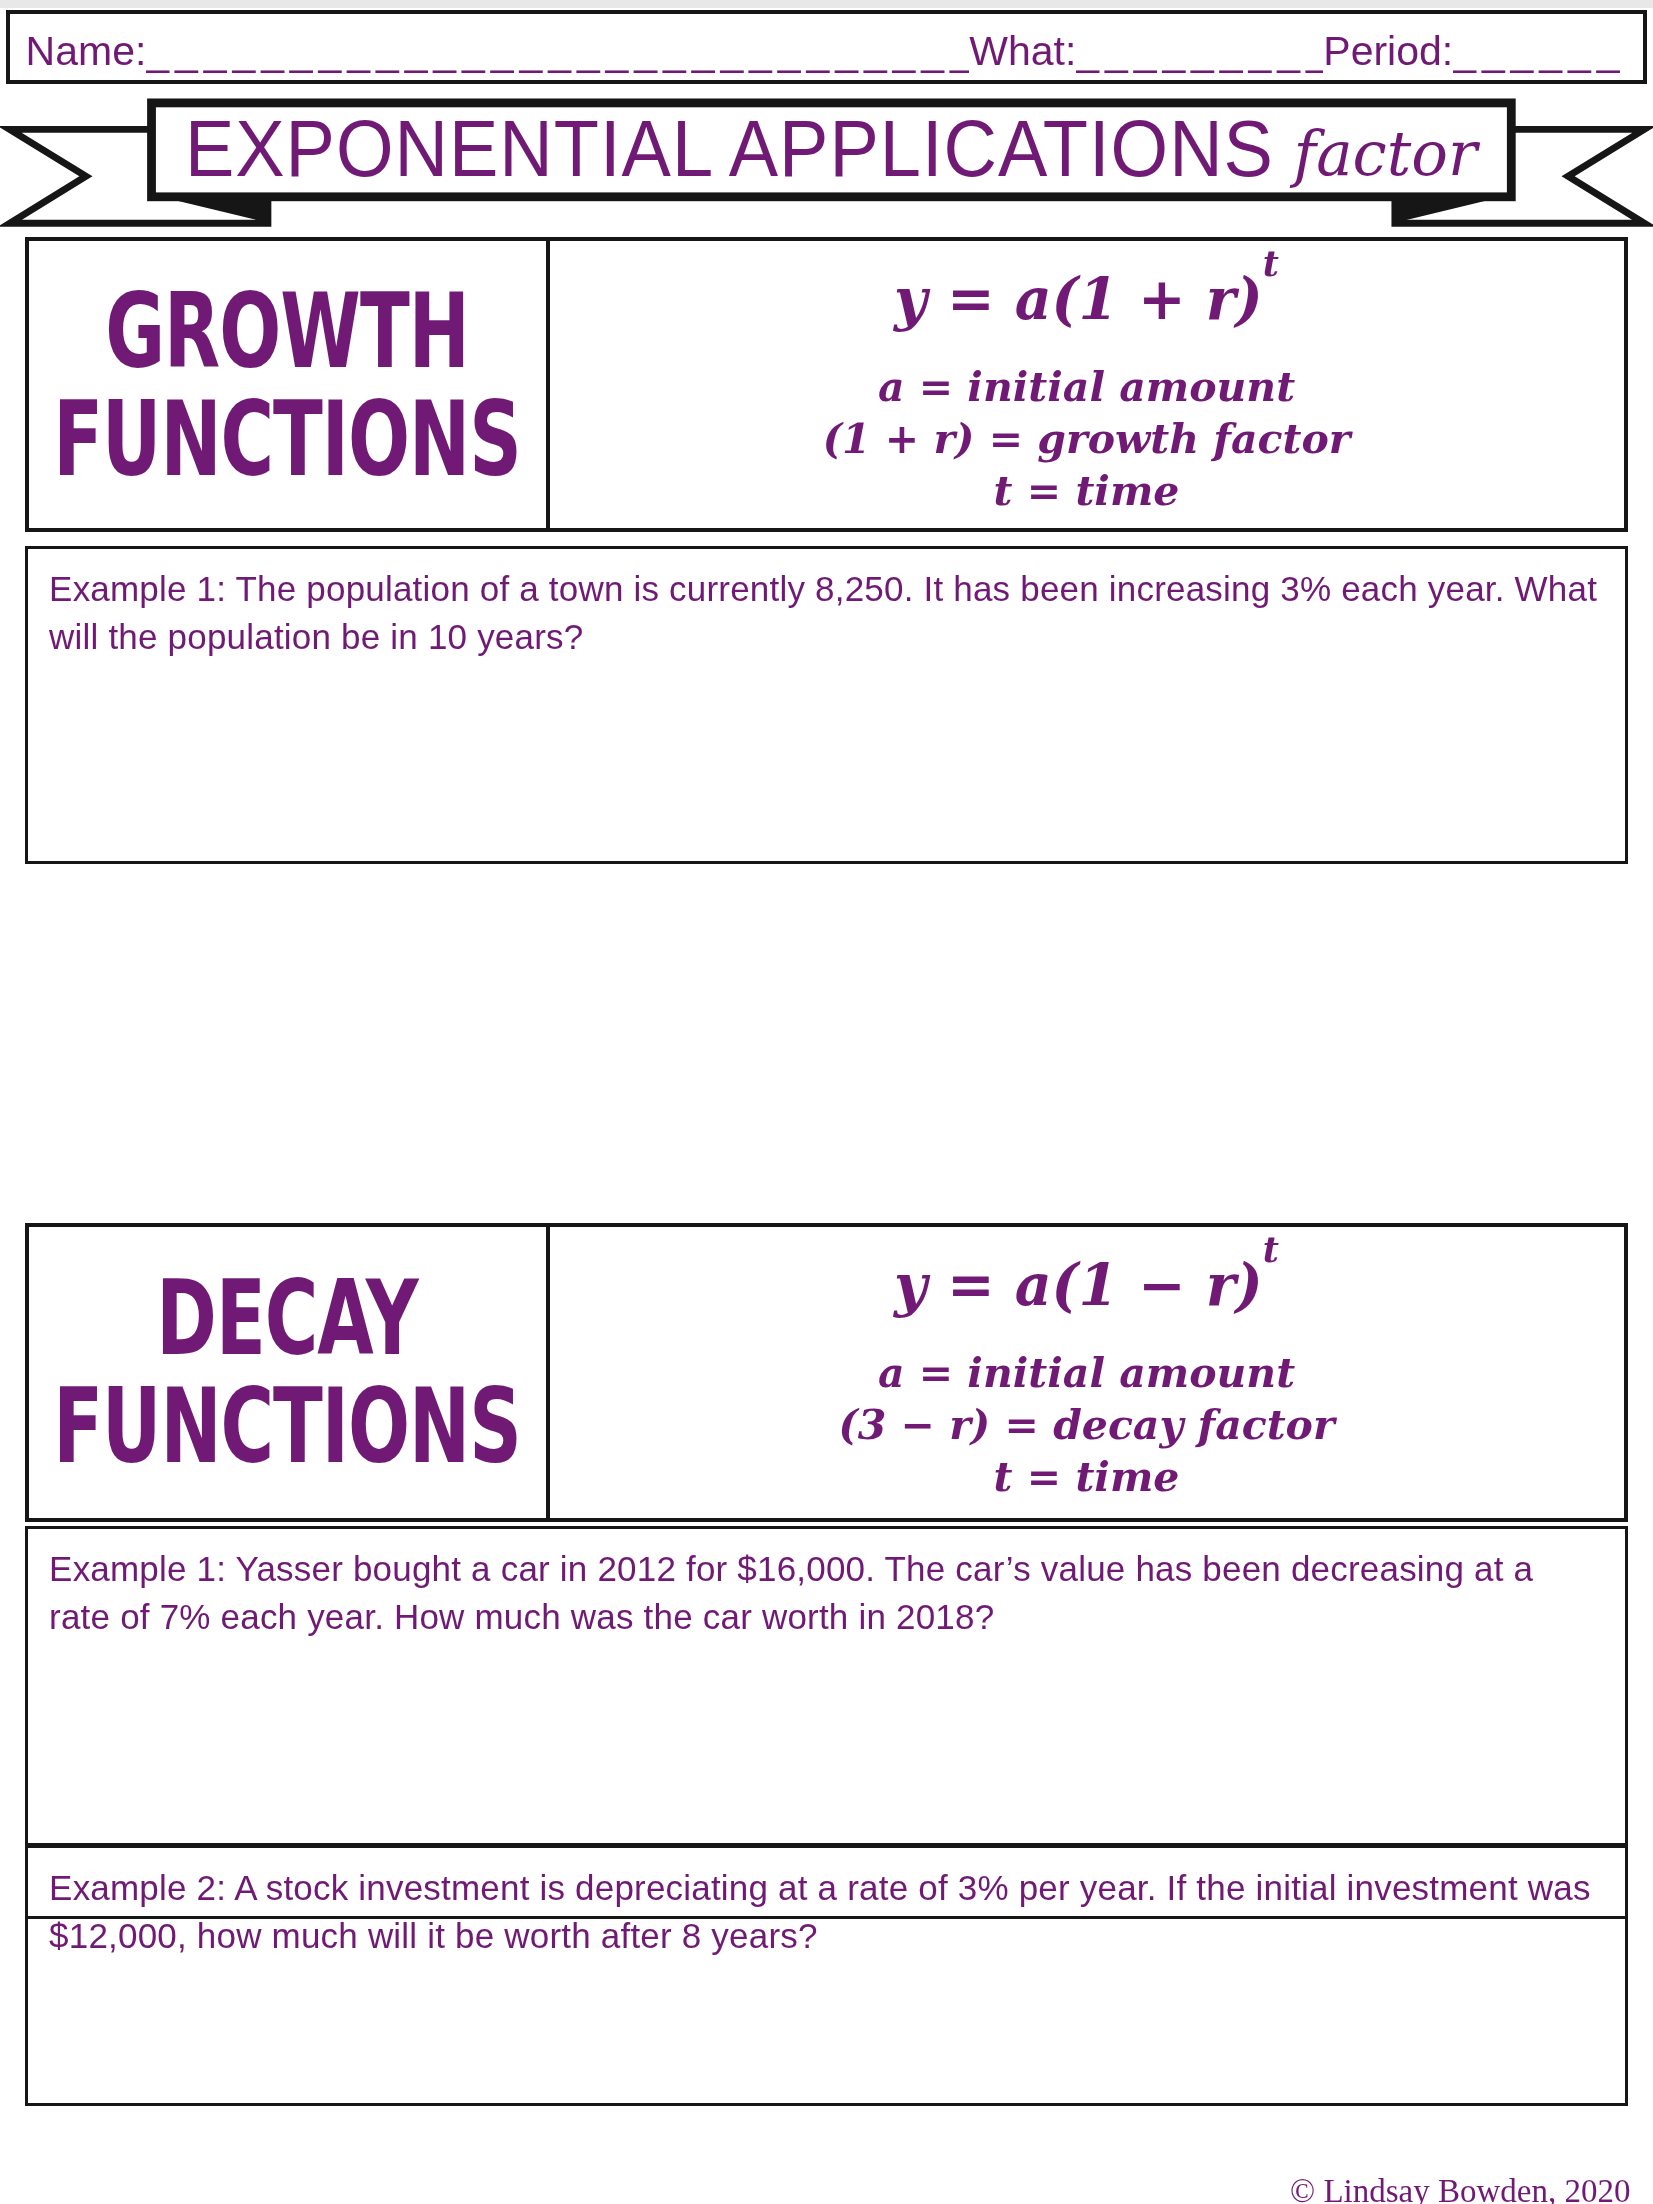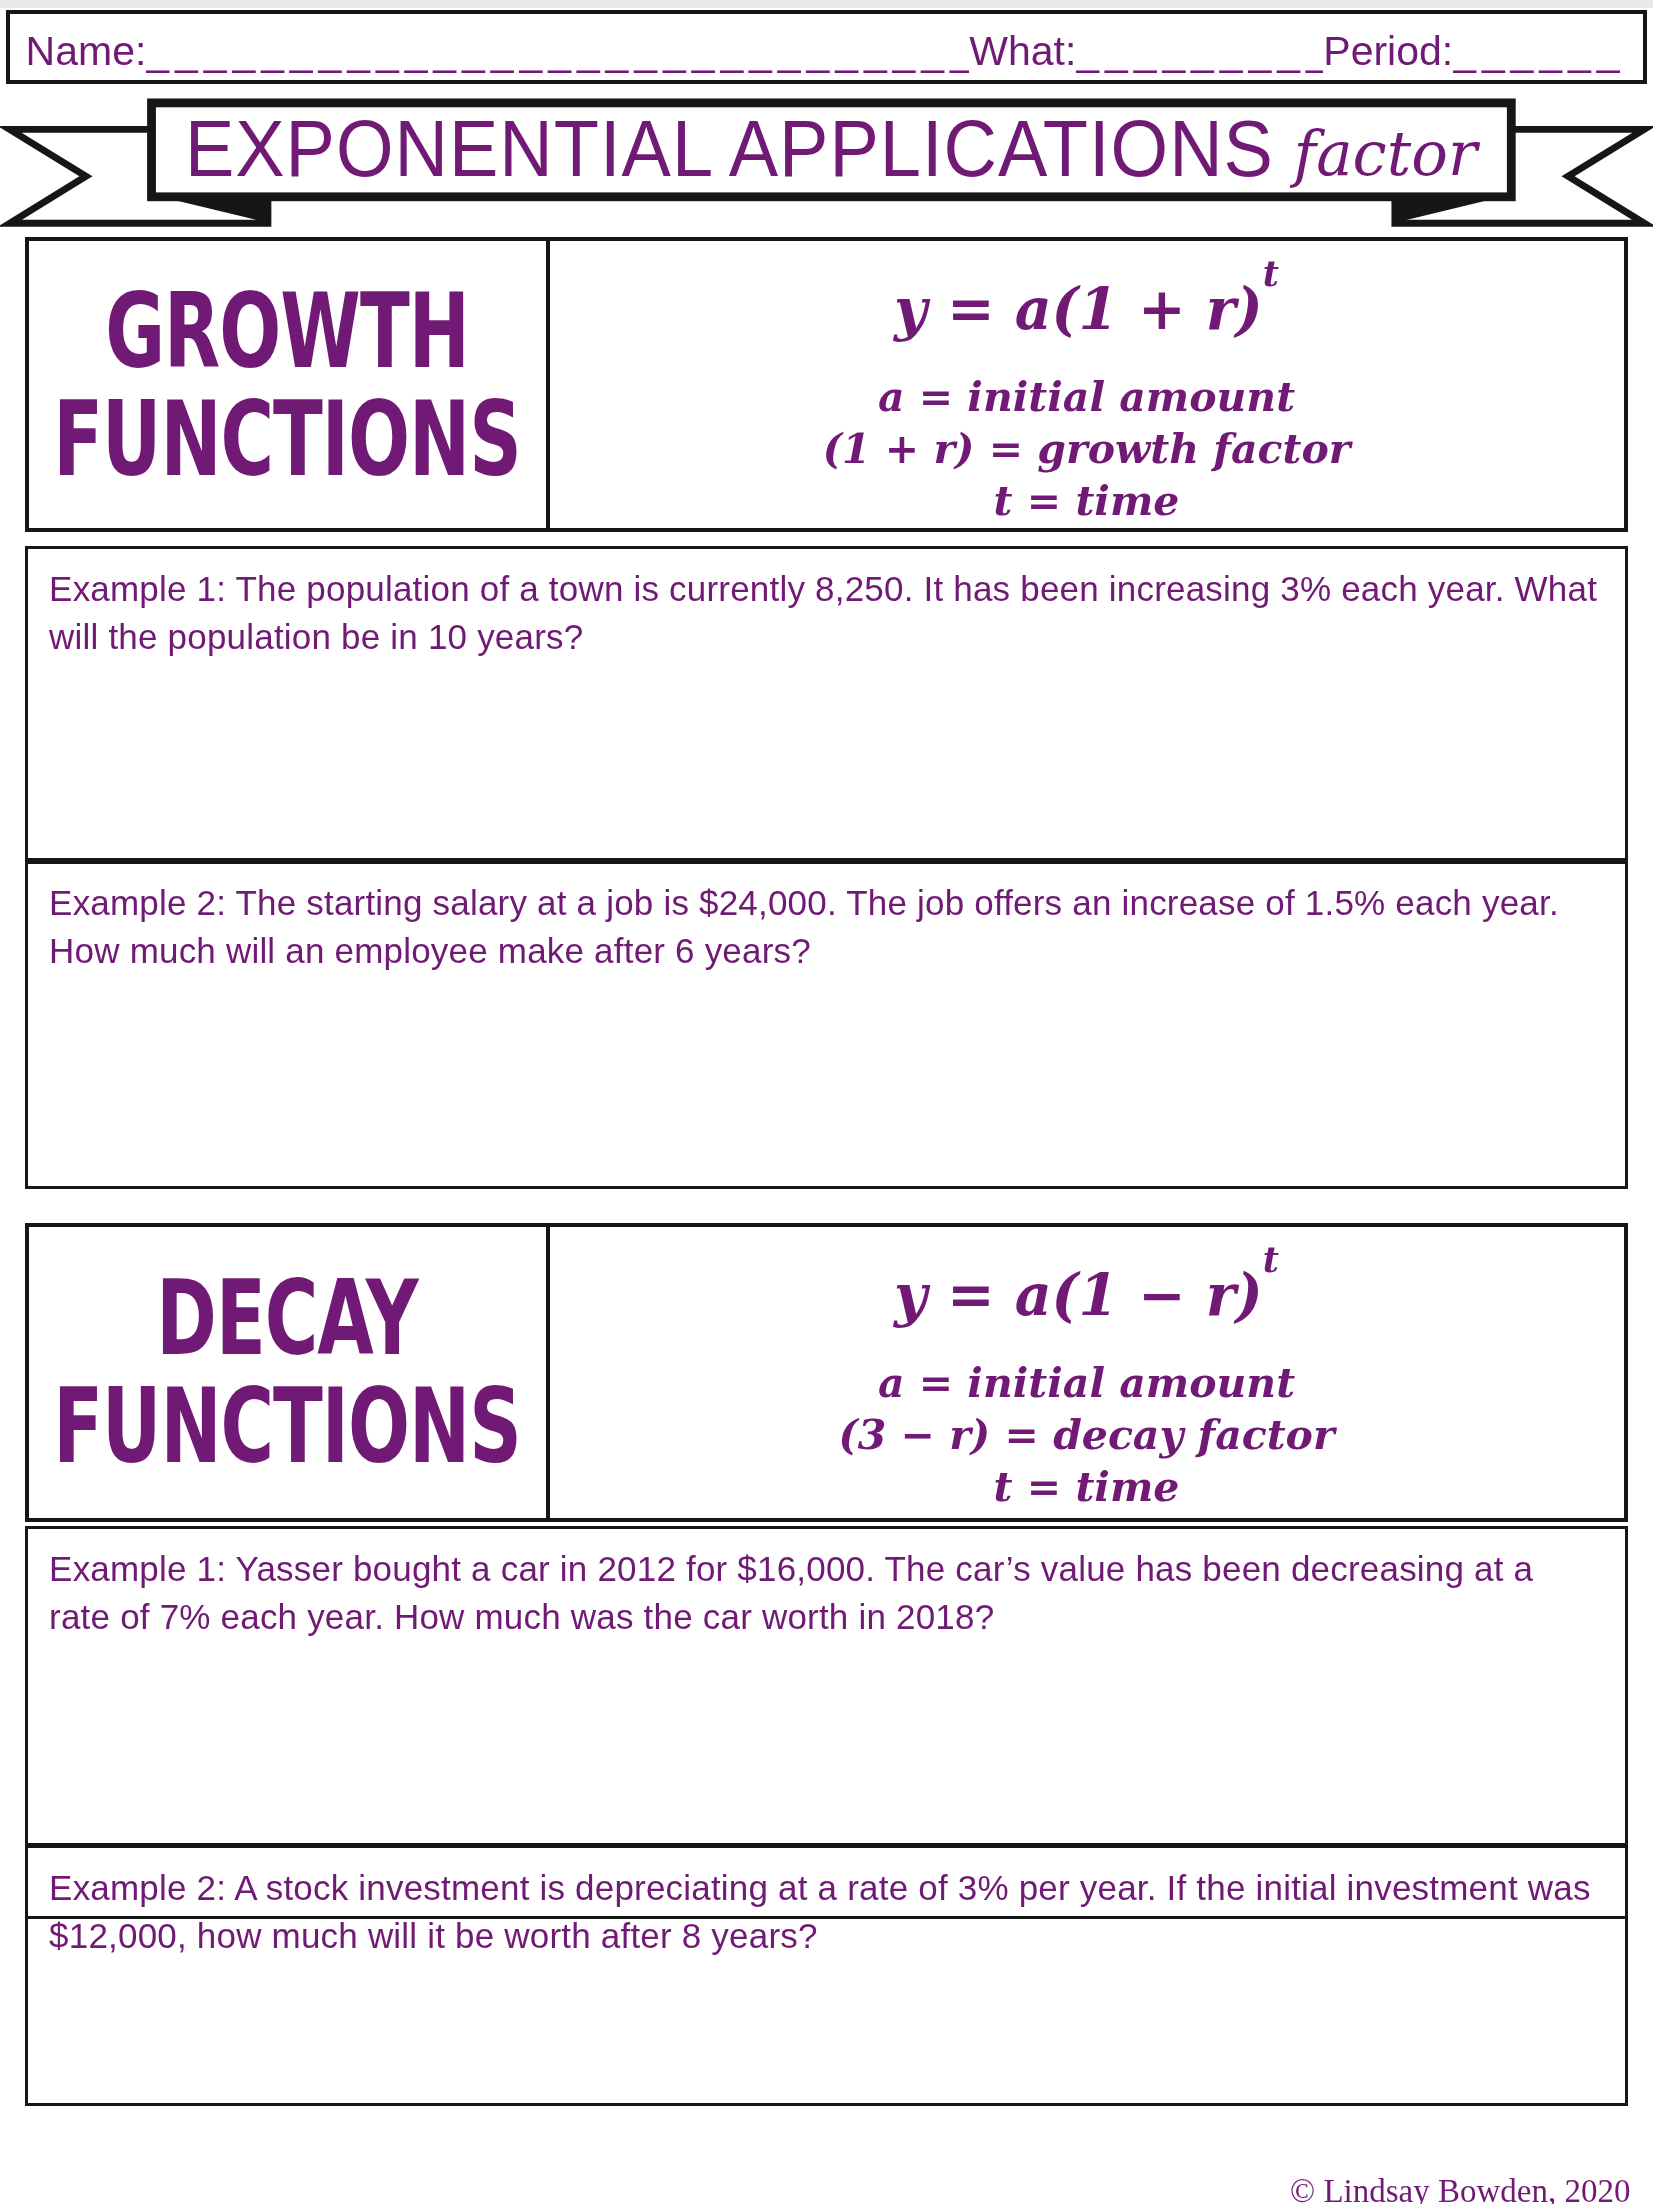--- a/index.html
+++ b/index.html
@@ -60,21 +60,21 @@
   }
   .big-line {
     font-family: "DejaVu Sans", sans-serif;
     font-weight: 800; font-size: 73px; letter-spacing: -1px;
     line-height: 108px;
     transform: scaleY(1.42);
   }
   .formula-cell {
     flex: 1 1 auto;
     display: flex; flex-direction: column; align-items: center;
-    padding-top: 34px;
+    padding-top: 24px;
     font-family: "DejaVu Serif", serif; font-style: italic; font-weight: 600;
   }
   .formula-main { font-size: 57px; margin-bottom: 29px; }
   .formula-main sup { font-size: 35px; position: relative; top: -23.5px; font-style: italic; }
   .formula-def { font-size: 41px; line-height: 52px; }
 
   
   .ex {
     position: absolute; left: 24.5px; width: 1603px;
     border: 3.9px solid #161616;
@@ -134,23 +134,20 @@
       <div class="formula-main"><span>y = a(1 + r)</span><sup>t</sup></div>
       <div class="formula-def">a = initial amount</div>
       <div class="formula-def">(1 + r) = growth factor</div>
       <div class="formula-def">t = time</div>
     </div>
   </div>
 
   <div class="ex g1">
     <p>Example 1: The population of a town is currently 8,250. It has been increasing 3% each year. What will the population be in 10 years?</p>
   </div>
-  <div class="ex g2 thick-top">
-    <p>Example 2: The starting salary at a job is $24,000. The job offers an increase of 1.5% each year. How much will an employee make after 6 years?</p>
-  </div>
 
   <div class="hdr decay">
     <div class="title-cell">
       <div class="big-line">DECAY</div>
       <div class="big-line">FUNCTIONS</div>
     </div>
     <div class="formula-cell">
       <div class="formula-main"><span>y = a(1 − r)</span><sup>t</sup></div>
       <div class="formula-def">a = initial amount</div>
       <div class="formula-def">(3 − r) = decay factor</div>

